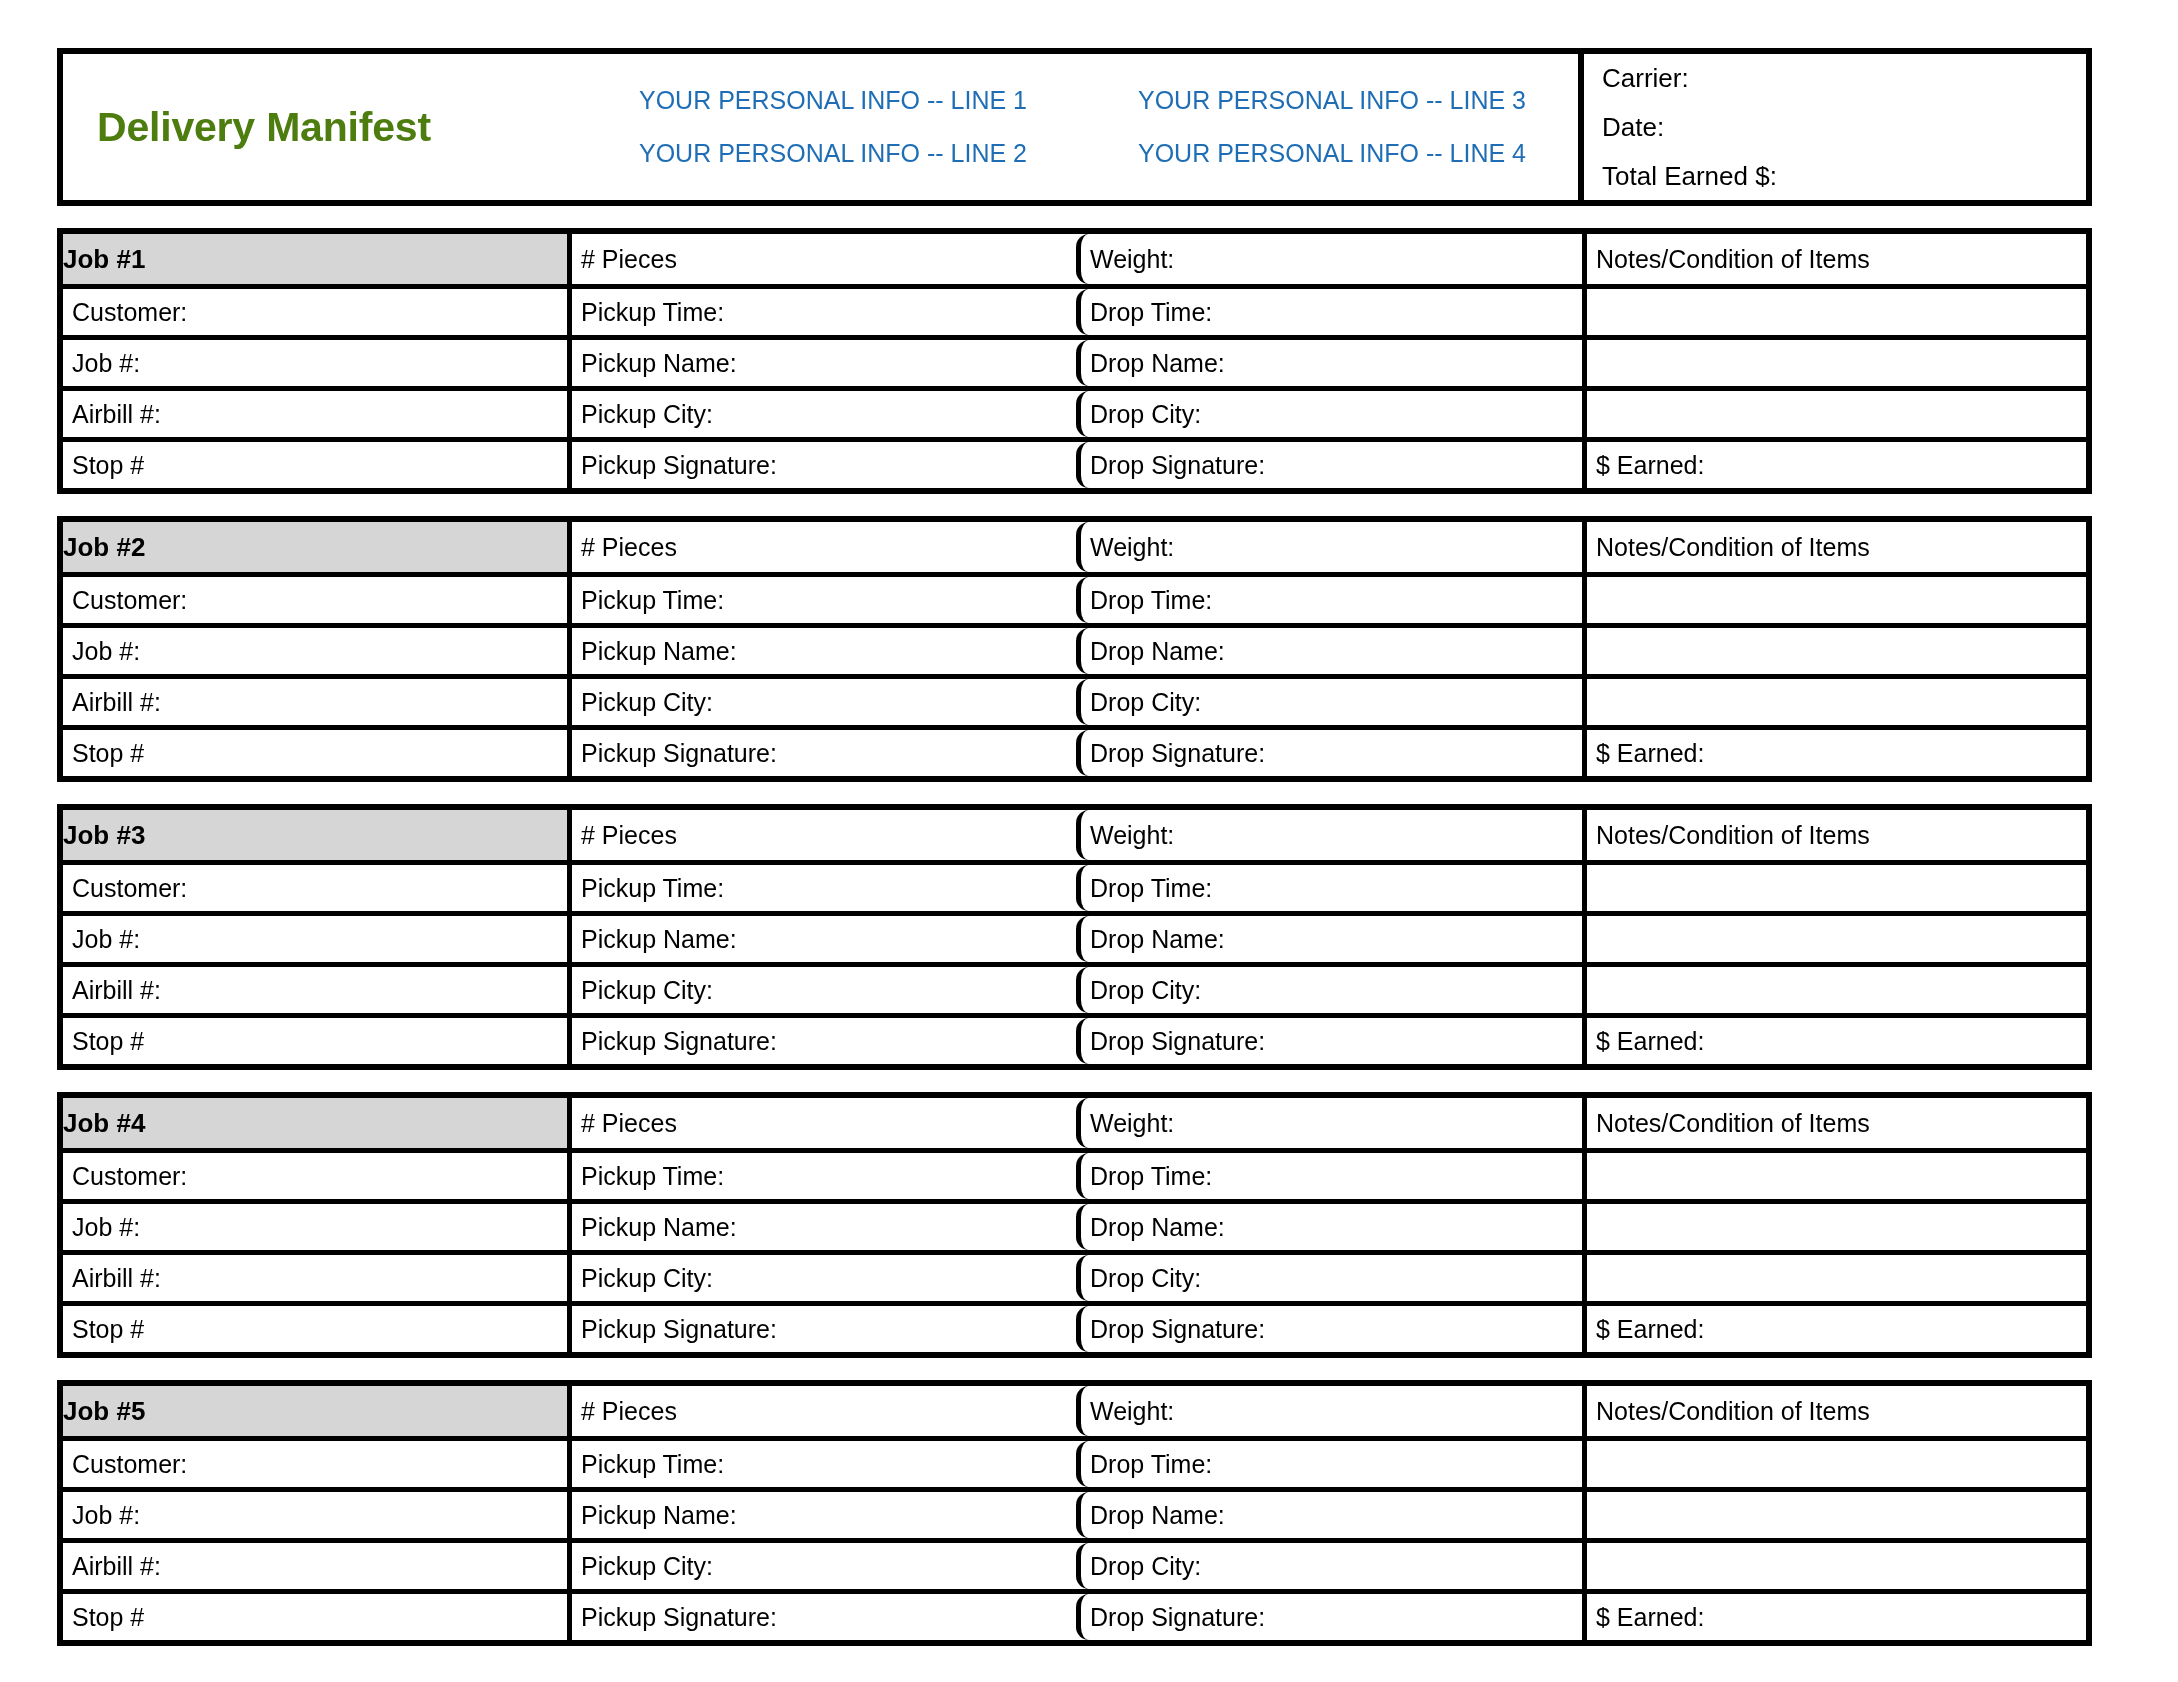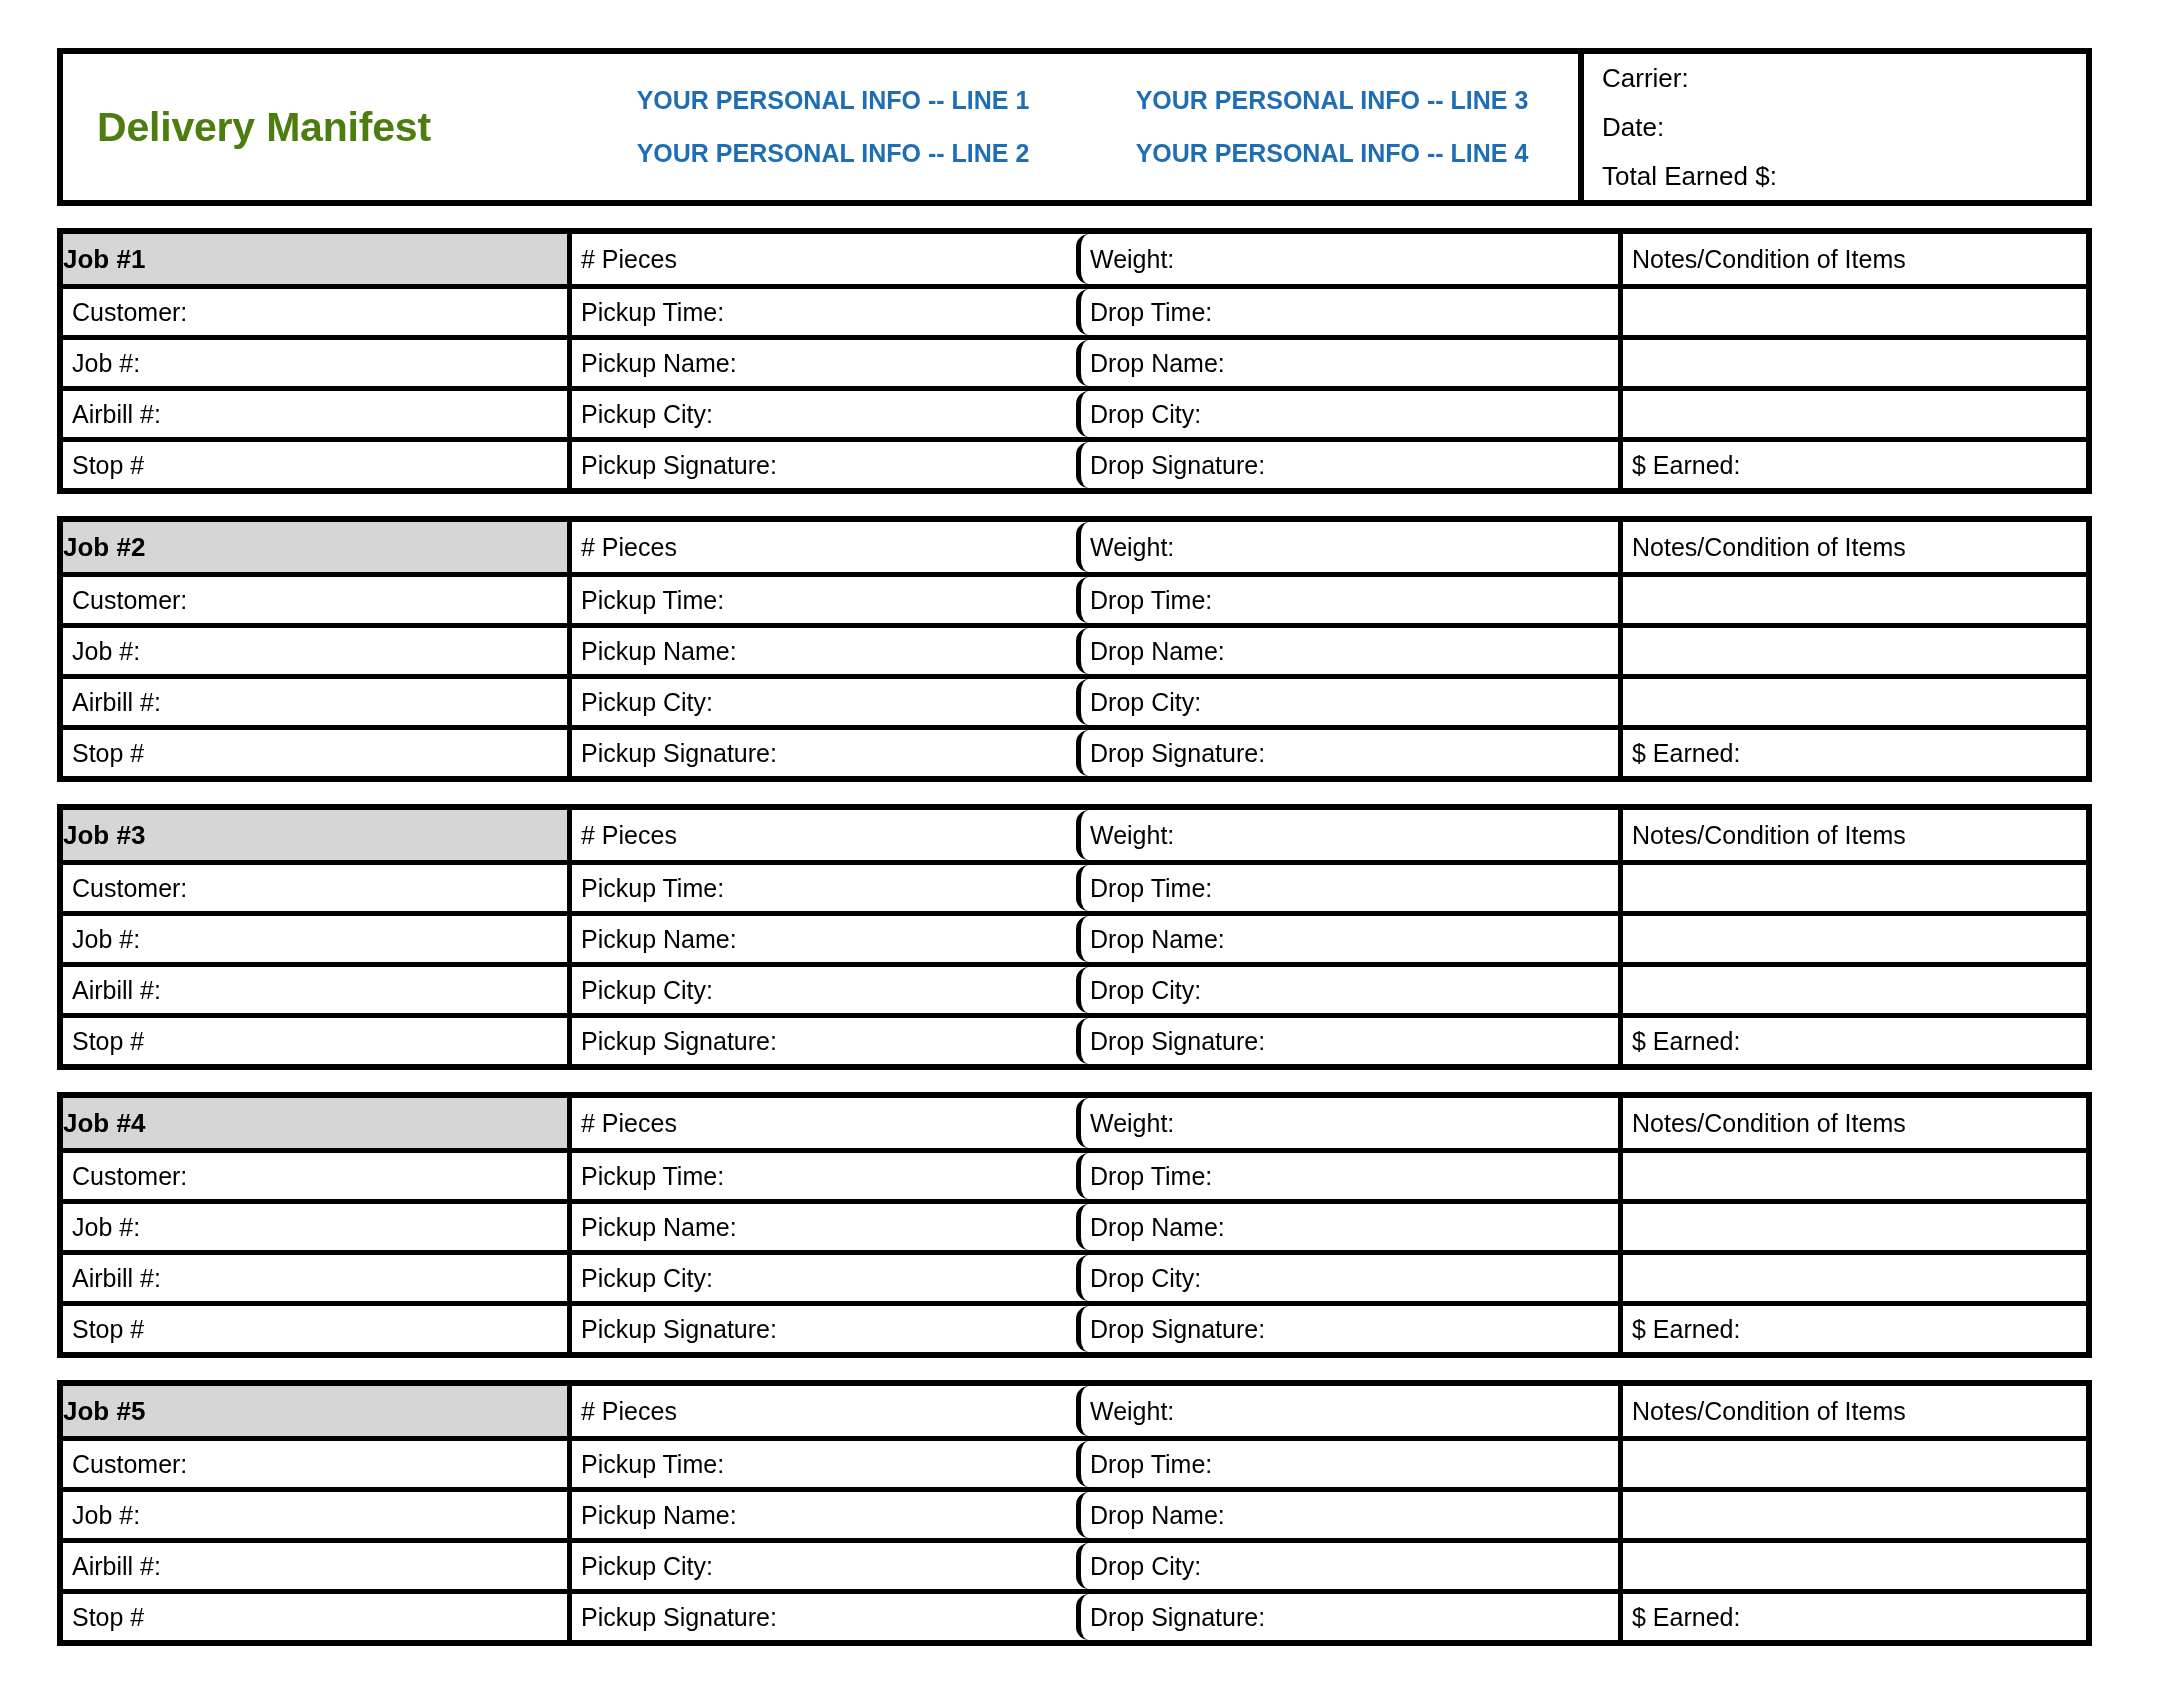--- a/index.html
+++ b/index.html
@@ -61,21 +61,21 @@
     display: flex;
     flex-direction: column;
     justify-content: center;
     flex: 0 0 auto;
   }
   .hdr-info-cell.col-a { padding-left: 10px; }
   .hdr-info-cell.col-b { padding-left: 8px; }
 
   .hdr-info-line {
     font-size: 25px;
-    font-weight: bold;
+    font-weight: normal;
     color: #1f6eb5;
     line-height: 53px;
     white-space: nowrap;
     text-align: center;
   }
 
   .hdr-meta-cell {
     flex: 1 1 auto;
     border-left: 6px solid #000000;
     box-sizing: border-box;
@@ -120,21 +120,21 @@
     font-size: 25px;
     color: #000000;
     padding-left: 9px;
     white-space: nowrap;
     overflow: hidden;
     background: #ffffff;
   }
   .cell.c1 { width: 504px; flex: 0 0 auto; }
   .cell.c2 { width: 509px; flex: 0 0 auto; border-left: 5px solid #000000; }
   .cell.c3 { width: 506px; flex: 0 0 auto; border-left: 5px solid #000000; border-radius: 13px; }
-  .cell.c4 { flex: 1 1 auto; border-left: 5px solid #000000; margin-left: 36px; }
+  .cell.c4 { flex: 1 1 auto; border-left: 5px solid #000000; }
 
   .cell.job-name {
     background: #d6d6d6;
     font-weight: bold;
     font-size: 26px;
     padding-left: 0;
   }
 
   .cell.empty { color: transparent; }
 </style>

